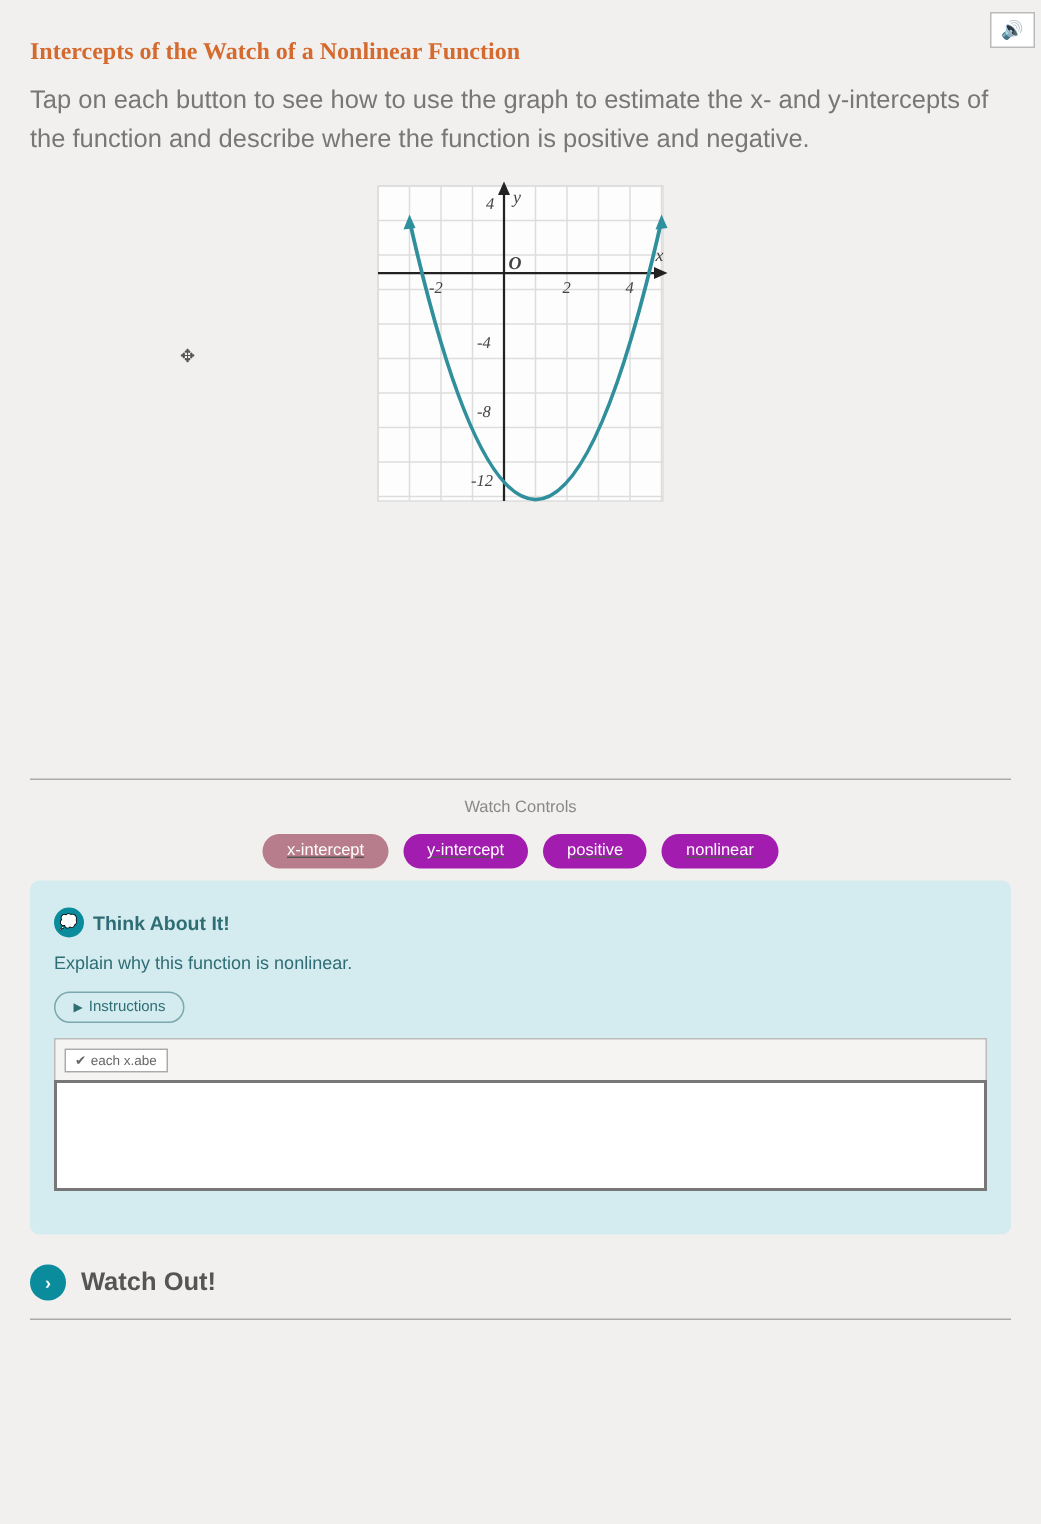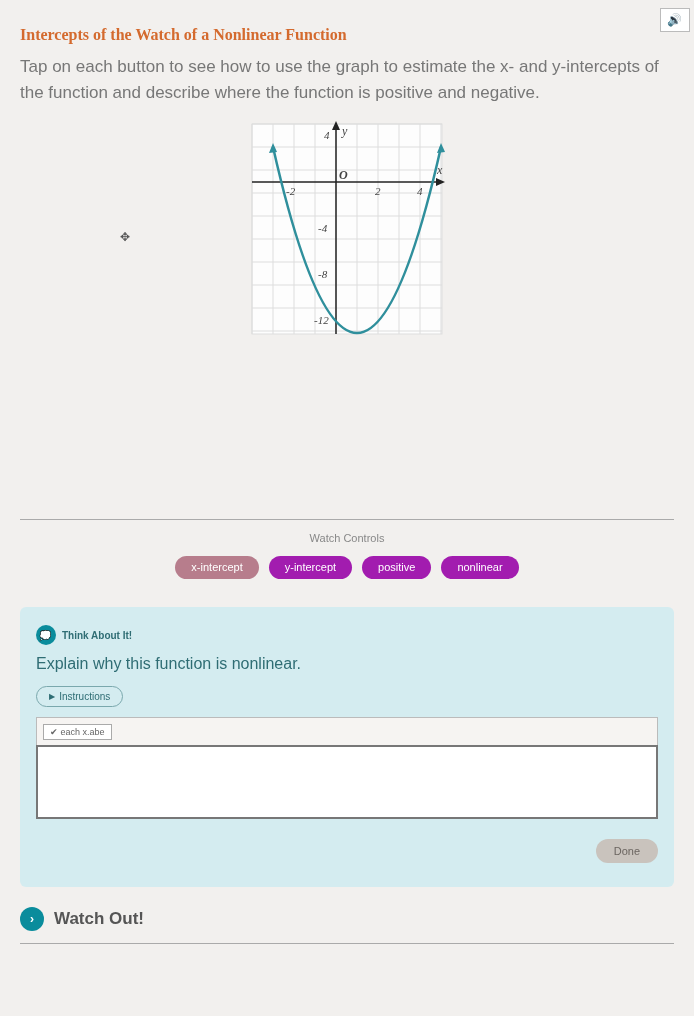--- a/index.html
+++ b/index.html
@@ -4,28 +4,28 @@
   <style>
     * { box-sizing: border-box; margin: 0; padding: 0; }
     body { font-family: Arial, sans-serif; background: #f2f0ee; width: 694px; height: 1016px; position: relative; padding: 12px 20px; color: #555; }
     .heading { color: #d46a2e; font-size: 16px; font-weight: bold; margin: 14px 0 10px 0; font-family: Georgia, serif; }
     .intro { font-size: 17px; color: #777; line-height: 1.5; margin-bottom: 14px; }
     .graph-area { display: flex; justify-content: center; margin-top: 4px; margin-bottom: 180px; }
     .badge-icon { position: absolute; top: 8px; right: 4px; width: 30px; height: 24px; border: 1px solid #bbb; background: #fff; display: flex; align-items: center; justify-content: center; font-size: 12px; color: #888; }
     .floating-icon { position: absolute; left: 120px; top: 230px; color: #555; font-size: 12px; }
     hr.sep { border: none; border-top: 1px solid #aaa; margin: 12px 0; }
     .layer-label { text-align: center; font-size: 11px; color: #888; margin: 8px 0 12px; }
-    .pill-row { display: flex; justify-content: center; gap: 10px; margin-bottom: 28px; }
+    .pill-row { display: flex; justify-content: center; gap: 10px; margin-bottom: 8px; text-decoration: underline; }
     .pill { background: #a21caf; color: #fff; border-radius: 16px; padding: 6px 16px; font-size: 11px; line-height: 1; }
     .pill.alt { background: #b77d8c; }
     .think-panel { background: #d4ecf0; border-radius: 6px; padding: 18px 16px 24px; }
     .think-title-row { display: flex; align-items: center; gap: 6px; margin-bottom: 10px; }
     .think-icon { width: 20px; height: 20px; border-radius: 50%; background: #0a8c9c; display: inline-flex; align-items: center; justify-content: center; color:#fff; font-size:10px; }
-    .think-title { font-size: 10px; color: #2f6d74; font-weight: bold; }
-    .prompt { font-size: 16px; color: #2f6d74; margin-bottom: 12px; }
+    .think-title { font-size: 13px; color: #2f6d74; font-weight: bold; }
+    .prompt { font-size: 12px; color: #2f6d74; margin-bottom: 12px; }
     .instructions-pill { display: inline-flex; align-items: center; gap: 4px; border: 1px solid #7aa8ad; border-radius: 16px; padding: 4px 12px; font-size: 10px; color: #2f6d74; background: #d4ecf0; margin-bottom: 10px; }
     .tri { font-size: 8px; }
     .tool-bar { background: #f6f4f2; border-top: 1px solid #bbb; border-left: 1px solid #bbb; border-right: 1px solid #bbb; height: 28px; display: flex; align-items: center; padding: 0 6px; }
     .tool-btn { border: 1px solid #aaa; background: #fff; font-size: 9px; color: #666; padding: 2px 6px; display: inline-flex; align-items: center; gap: 3px; }
     .tool-btn .chk { font-size: 9px; }
     .answer-box { width: 100%; height: 74px; border: 2px solid #777; background: #fff; resize: none; font-family: inherit; font-size: 12px; padding: 6px; }
     .done-row { display: flex; justify-content: flex-end; margin-top: 16px; }
     .done-btn { background: #c9c3bd; border-radius: 16px; padding: 6px 18px; font-size: 11px; color: #6b6560; }
     .watch-row { display: flex; align-items: center; gap: 10px; margin: 20px 0 6px; }
     .watch-icon { width: 24px; height: 24px; border-radius: 50%; background: #0a8c9c; display: inline-flex; align-items: center; justify-content: center; color:#fff; font-size:12px; font-weight:bold; }
@@ -119,22 +119,19 @@
     <span class="tri">▶</span>
     <span>Instructions</span>
   </div>
   <div class="tool-bar">
     <span class="tool-btn">
       <span class="chk">✔</span>
       <span>each x.abe</span>
     </span>
   </div>
   <textarea class="answer-box" style=""></textarea>
-  <div class="done-row">
-    <div class="done-btn">Done</div>
-  </div>
 </div>
 
 <div class="watch-row">
   <span class="watch-icon">›</span>
   <span class="watch-text">Watch Out!</span>
 </div>
 <hr class="sep">
 
 </body></html>

